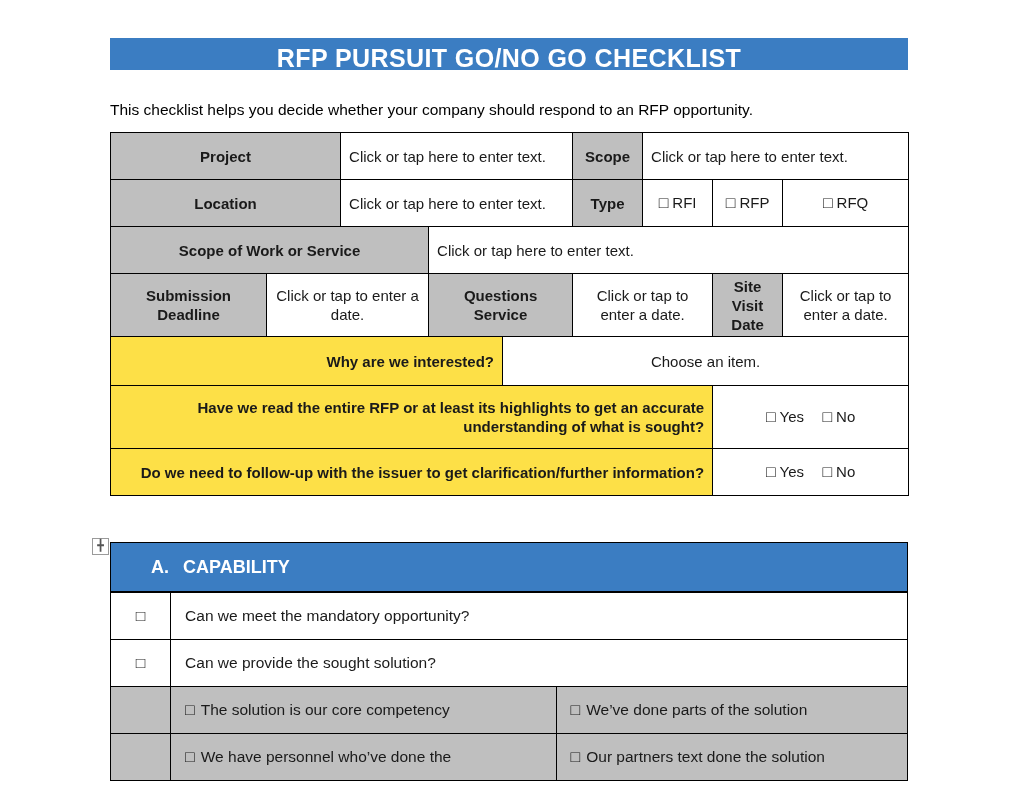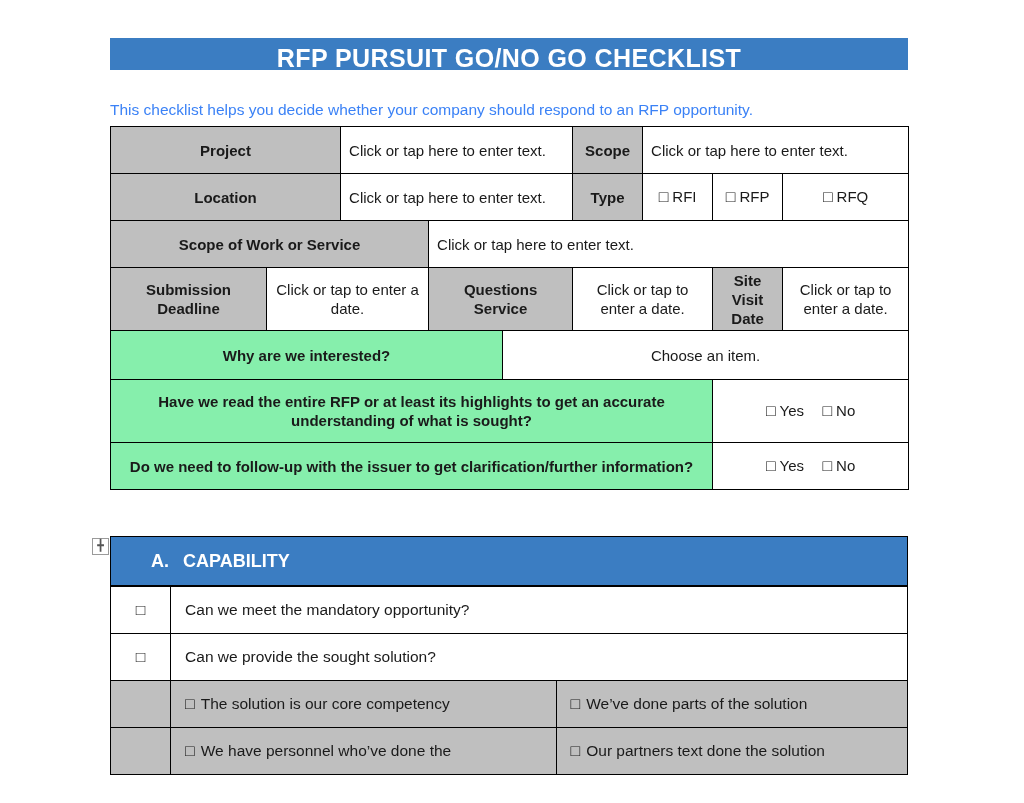--- a/index.html
+++ b/index.html
@@ -39,50 +39,50 @@
     letter-spacing: 0.4px;
     padding: 10px 0 11px 0;
     box-sizing: border-box;
     height: 32px;
     line-height: 20px;
   }
 
   .intro {
     margin-top: 30px;
     font-size: 15.5px;
-    color: #3b82f6;
+    color: #000000;
     line-height: 20px;
   }
 
   
   table.grid {
     border-collapse: collapse;
     width: 798px;
     table-layout: fixed;
-    margin-top: 6px;
+    margin-top: 12px;
   }
   table.grid td {
     border: 1px solid #000000;
     padding: 0 8px;
     vertical-align: middle;
     font-size: 15px;
     color: #1a1a1a;
     height: 46px;
   }
   .lbl {
     background: #BFBFBF;
     color: #2E4C72;
     font-weight: bold;
     text-align: center;
   }
   .lbl-left {
-    background: #86efac;
+    background: #fde047;
     color: #2E4C72;
     font-weight: bold;
-    text-align: center;
+    text-align: right;
   }
   .placeholder {
     color: #808080;
     font-size: 15px;
   }
   .center { text-align: center; }
   .ck {
     font-size: 15px;
     color: #1a1a1a;
     white-space: nowrap;

